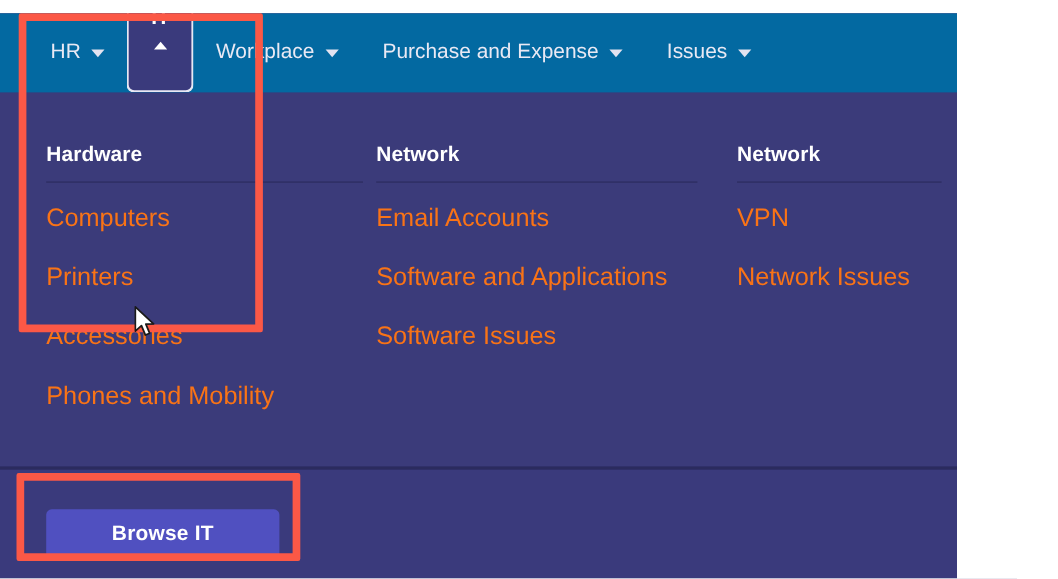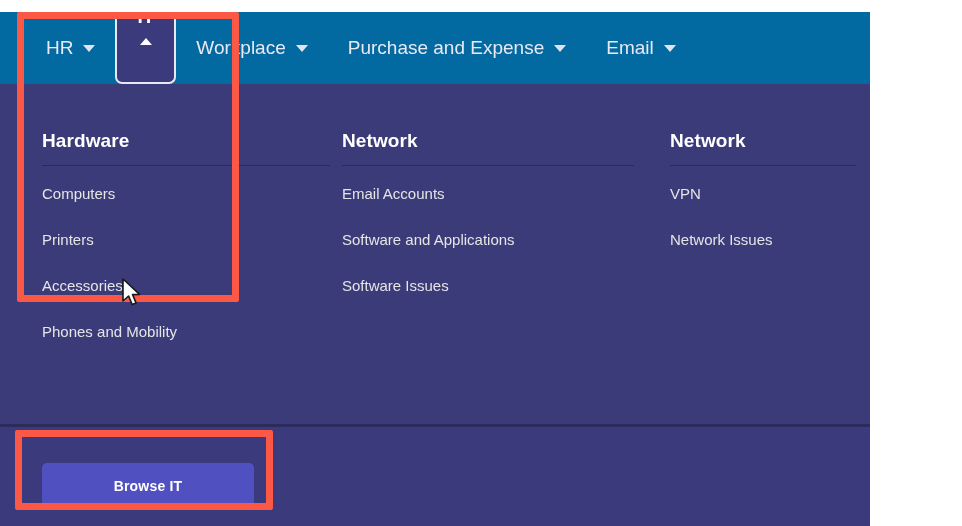--- a/index.html
+++ b/index.html
@@ -150,22 +150,22 @@
     height: 1px;
     background: #2a2a5c;
     margin: 0 0 20px 0;
   }
   .dd-col-0 .dd-rule { width: 288px; }
   .dd-col-1 .dd-rule { width: 292px; }
   .dd-col-2 .dd-rule { width: 186px; }
 
   .dd-link {
     display: block;
-    color: #e5e5e5;
-    font-size: 15px;
+    color: #f97316;
+    font-size: 23px;
     font-weight: 400;
     line-height: 1;
     margin-bottom: 31px;
     white-space: nowrap;
     cursor: pointer;
     text-decoration: none;
   }
   .dd-link:last-child { margin-bottom: 0; }
 
   
@@ -183,21 +183,21 @@
     position: absolute;
     left: 42px;
     top: 36px;
     width: 212px;
     height: 46px;
     background: #5050c0;
     border: none;
     border-radius: 5px;
     color: #ffffff;
     font-family: "Liberation Sans", sans-serif;
-    font-size: 14px;
+    font-size: 19px;
     font-weight: 700;
     letter-spacing: 0.2px;
     cursor: pointer;
   }
 
   
   .annot {
     position: absolute;
     border: 7px solid #fb5846;
     box-sizing: border-box;
@@ -278,21 +278,21 @@
           <span>Workplace</span>
           <span class="caret caret-down"></span>
         </div>
 
         <div class="nav-item">
           <span>Purchase and Expense</span>
           <span class="caret caret-down"></span>
         </div>
 
         <div class="nav-item">
-          <span>Email</span>
+          <span>Issues</span>
           <span class="caret caret-down"></span>
         </div>
 
       </div>
     </div>
 
   </div>
 
   <div class="annot annot-1"></div>
   <div class="annot annot-2"></div>

